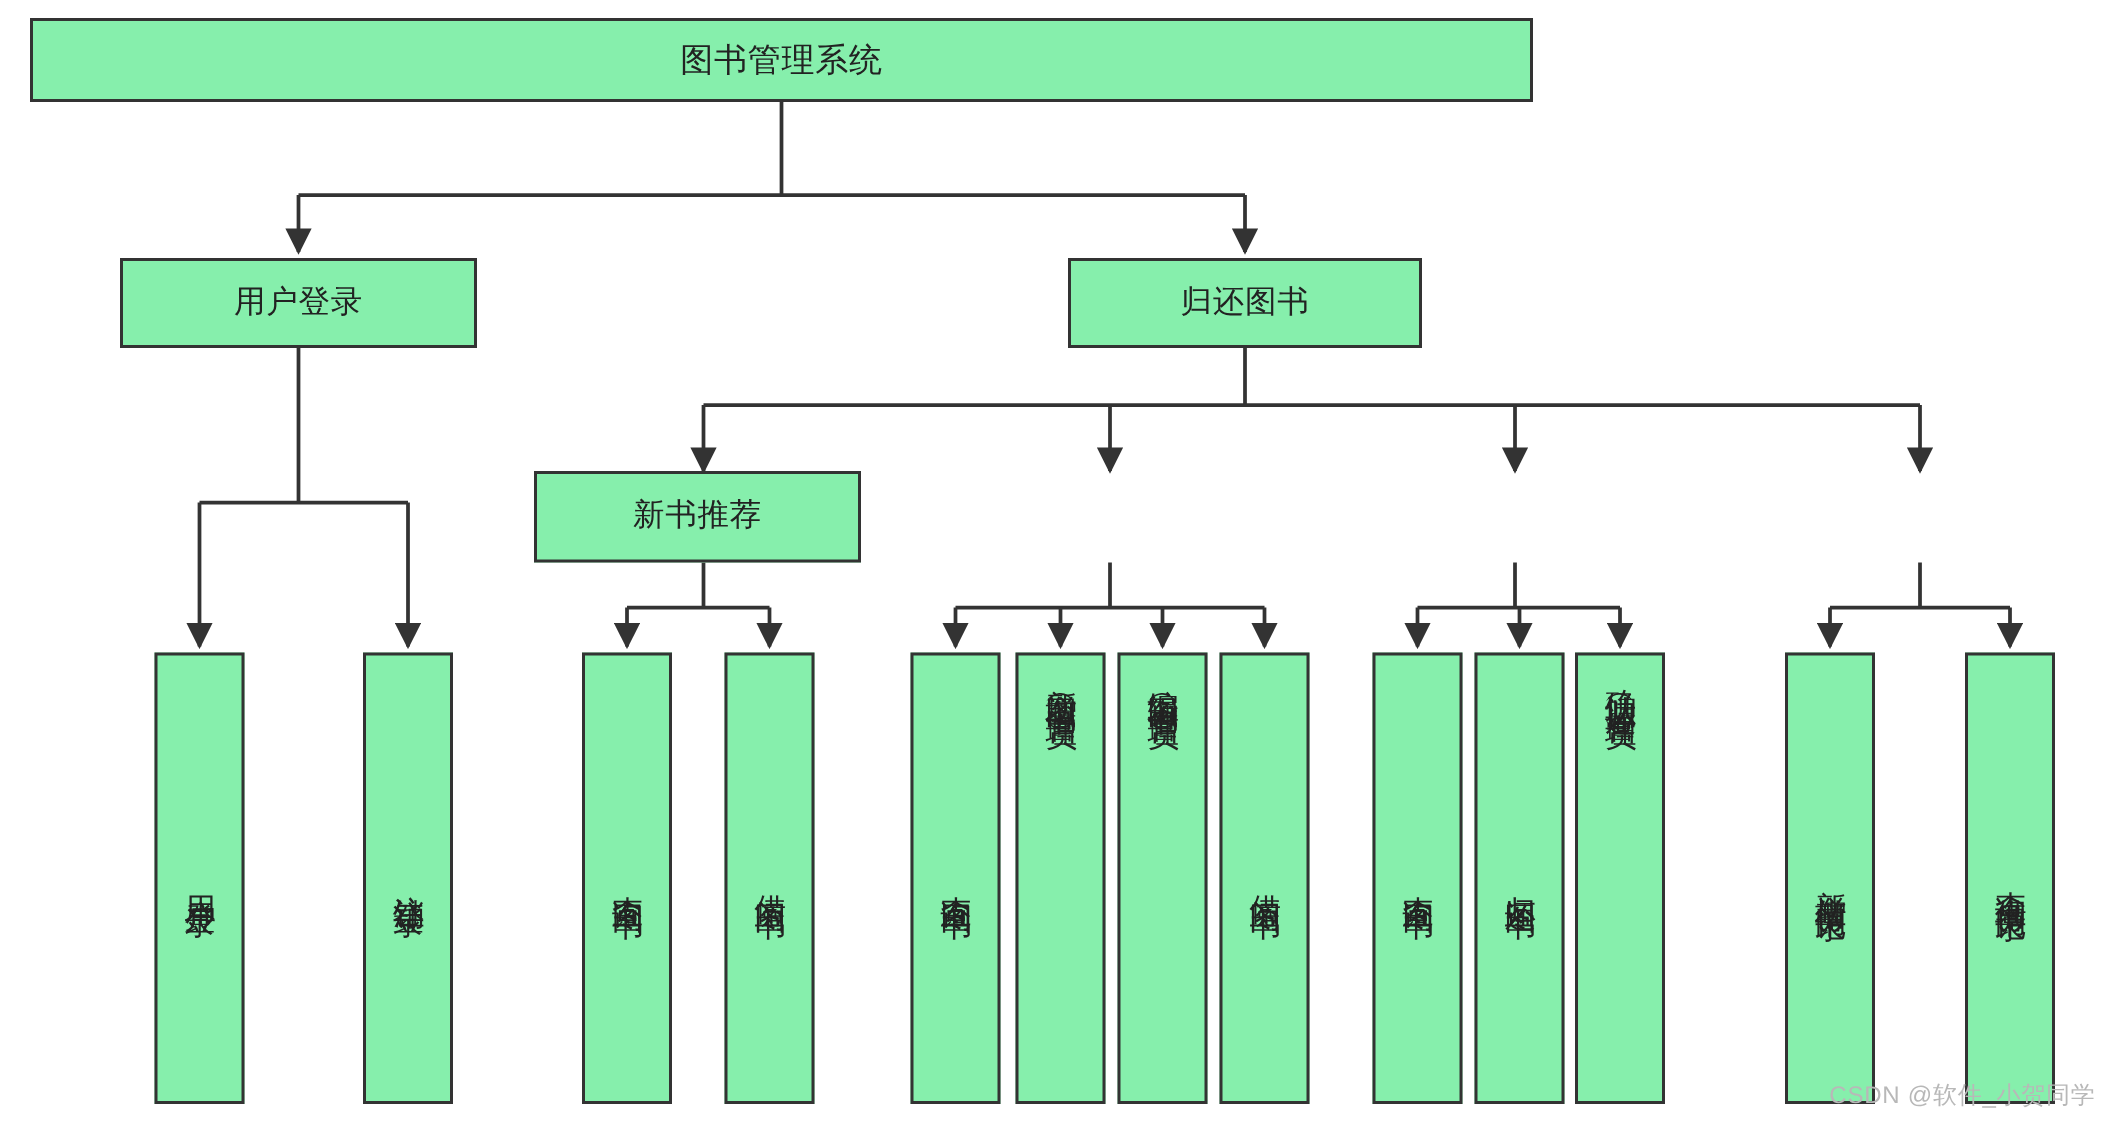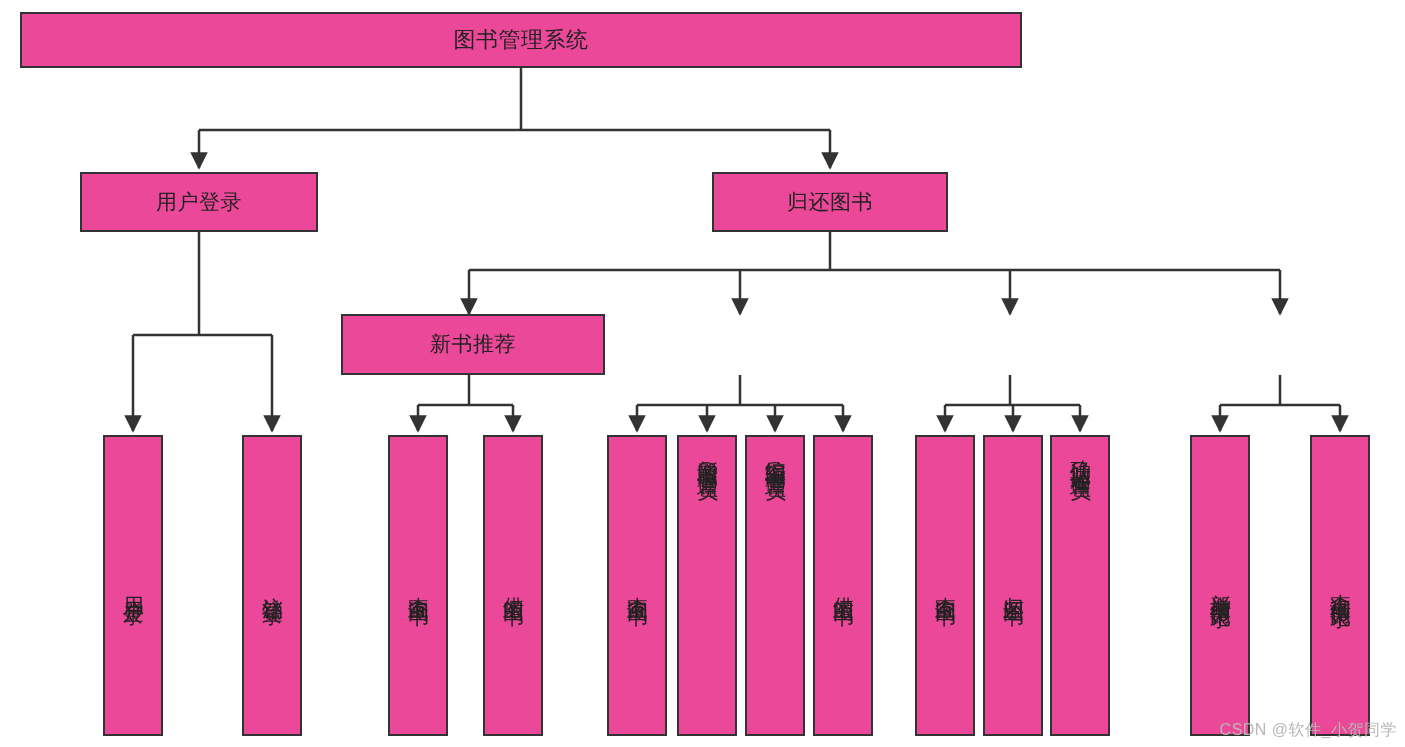--- a/index.html
+++ b/index.html
@@ -22,26 +22,25 @@
     position: absolute;
     left: 0; top: 0;
     width: 1405px;
     height: 747px;
     pointer-events: none;
   }
   .node {
     position: absolute;
     box-sizing: border-box;
     border: 2.5px solid #333333;
-    background: #ec4899;
+    background: #86efac;
     display: flex;
     align-items: center;
     justify-content: center;
     text-align: right;
-    font-family: Liberation Serif, serif;
   }
   .node .lbl {
     font-size: 21px;
     line-height: 1.15;
     letter-spacing: 0.5px;
     color: #222222;
     white-space: nowrap;
   }
   .node.vert .lbl {
     writing-mode: vertical-rl;
@@ -133,21 +132,21 @@
   </div>
 
   <div class="node lvl1" style="left:80px; top:172px; width:238px; height:60px;">
     <span class="lbl">用户登录</span>
   </div>
 
   <div class="node lvl1" style="left:712px; top:172px; width:236px; height:60px;">
     <span class="lbl">归还图书</span>
   </div>
 
-  <div class="node lvl2" style="left:341px; top:314px; width:264px; height:61px;">
+  <div class="node lvl2" style="left:356px; top:314px; width:218px; height:61px;">
     <span class="lbl">新书推荐</span>
   </div>
 
 
 
 
   <div class="node vert leaf mid" style="left:103px; top:435px; width:60px; height:301px;">
     <span class="lbl">用户登录</span>
   </div>
 

